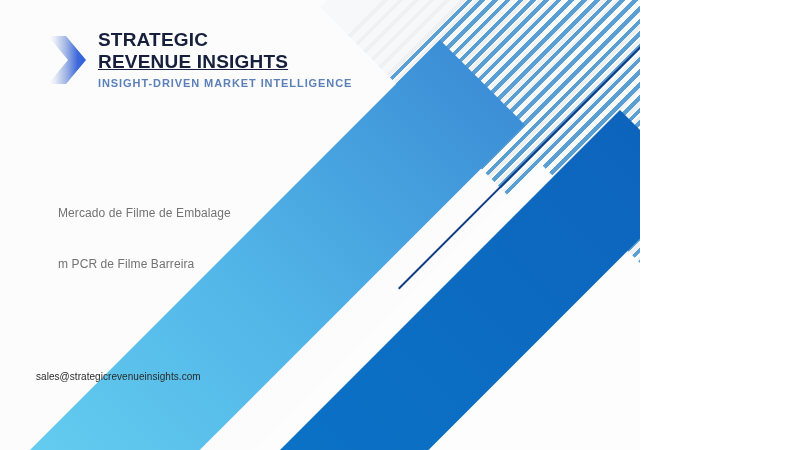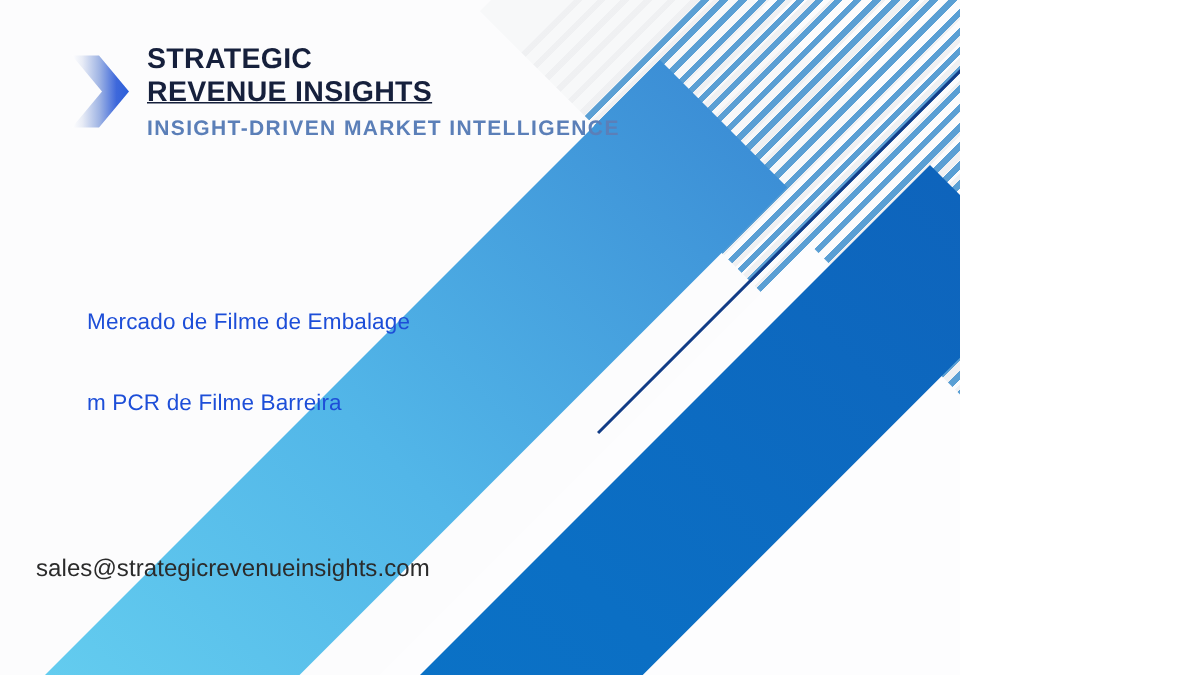--- a/index.html
+++ b/index.html
@@ -198,47 +198,47 @@
     font-size: 19px;
     font-weight: 700;
     letter-spacing: .2px;
     color: #16203C;
     display: block;
   }
   .logo-line-2 { margin-top: 3px; text-decoration: underline; }
   .logo-tagline {
     display: block;
     margin-top: 7px;
-    font-size: 14px;
+    font-size: 11px;
     font-weight: 700;
     letter-spacing: .92px;
     color: #5B7FB8;
   }
 
   
   #headline {
     position: absolute;
     left: 58px;
     top: 206px;
     width: 330px;
   }
   .headline-line {
     display: block;
-    font-size: 15px;
-    color: #1d4ed8;
+    font-size: 12px;
+    color: #737373;
     letter-spacing: .1px;
   }
   .headline-line-2 { margin-top: 37px; }
 
   
   #contact {
     position: absolute;
-    left: 24px;
+    left: 36px;
     top: 371px;
-    font-size: 16px;
+    font-size: 10px;
     color: #2B2B2B;
     letter-spacing: .05px;
   }
 </style>
 </head>
 <body>
 
 <div id="slide">
 
   <div class="deco-layer">

